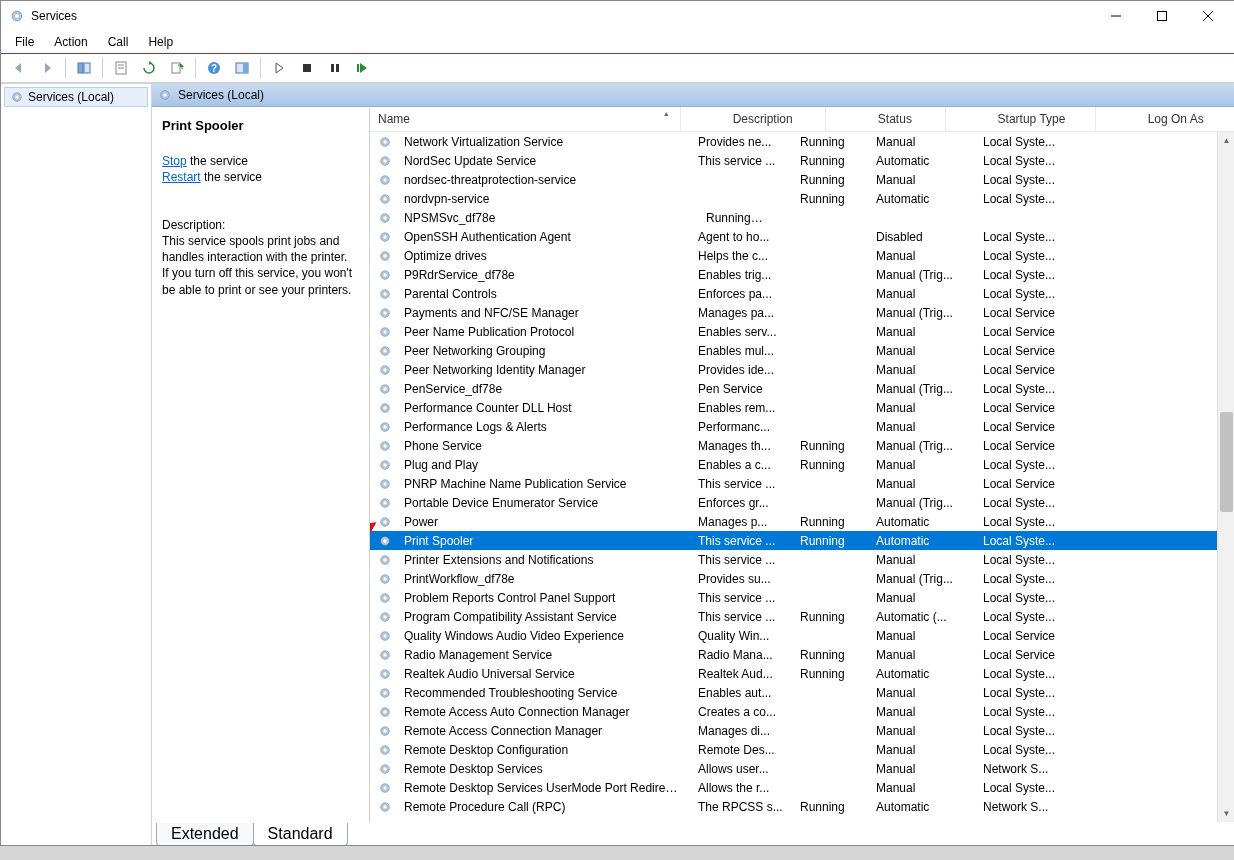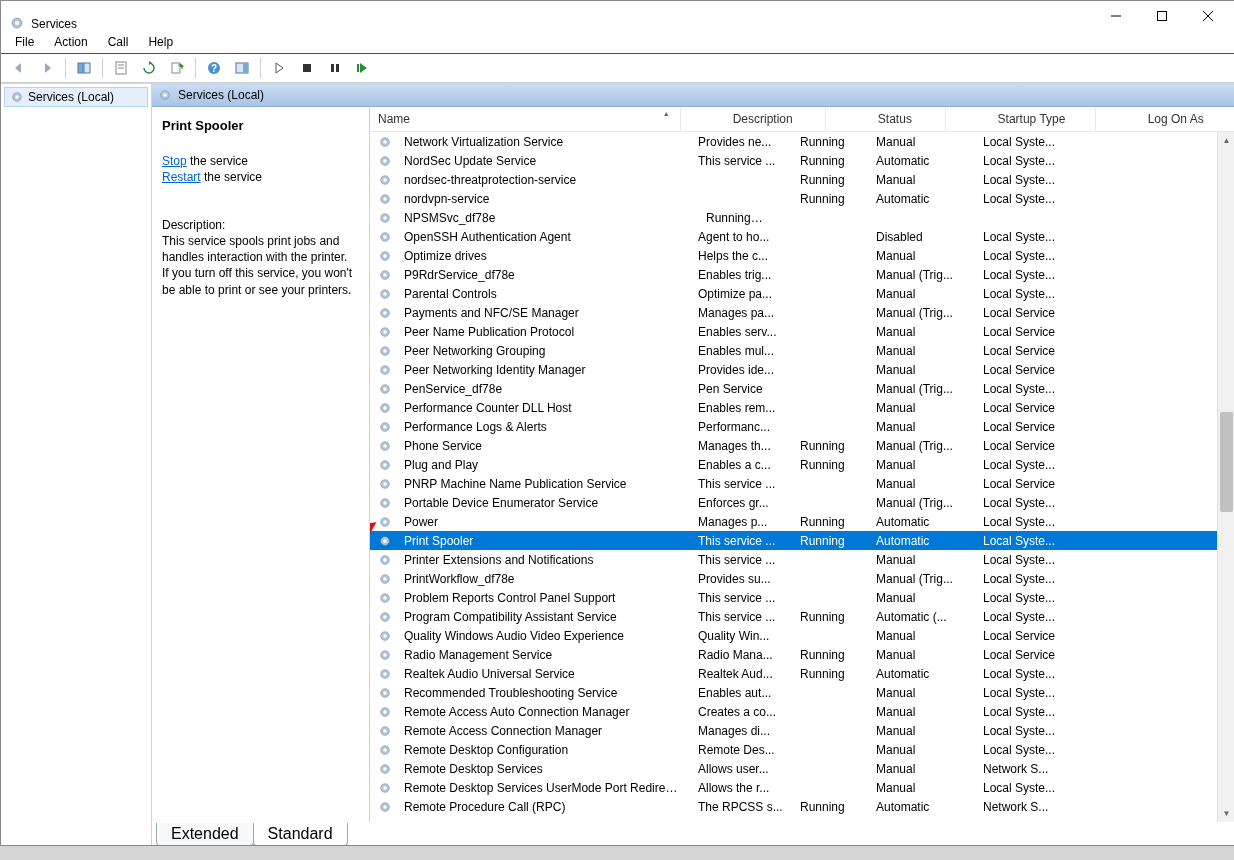--- a/index.html
+++ b/index.html
@@ -13,21 +13,21 @@
     --grid-line: #e5e8ec;
     --tab-active: #7ba7d7;
     --nav-head: #a7c4e7;
   }
   html,body { margin:0; padding:0; font-family: "Segoe UI", Tahoma, sans-serif; font-size:12px; background:#d6d6d6; }
   .window {
     width:1234px; height:844px; margin:0 auto; background:var(--win-bg);
     border:1px solid #888; display:flex; flex-direction:column; overflow:hidden;
   }
   
-  .titlebar { height:30px; display:flex; align-items:flex-end; padding:0 4px; background:#fff; }
+  .titlebar { height:30px; display:flex; align-items:center; padding:0 4px; background:#fff; }
   .title-icon { width:16px; height:16px; margin:0 6px 0 4px; }
   .title-text { flex:1; font-size:12px; }
   .win-controls { display:flex; height:100%; }
   .win-btn { width:46px; display:flex; align-items:center; justify-content:center; }
   
   .menubar { height:22px; display:flex; align-items:center; padding:0 4px; gap:0; border-bottom:1px solid #6d28d9; }
   .menubar .menu-item { padding:2px 10px; }
   
   .toolbar { height:28px; display:flex; align-items:center; padding:0 4px; border-bottom:1px solid var(--panel-border); gap:0; }
   .tb-btn { width:24px; height:24px; display:flex; align-items:center; justify-content:center; margin:0 1px; border:1px solid transparent; border-radius:2px; }
@@ -365,21 +365,21 @@
                 <span class="cell cell-logon">Local Syste...</span>
               </div>
               <div class="row">
                 <span class="svc-icon">
                   <svg width="14" height="14" viewBox="0 0 16 16">
                     <circle cx="8" cy="8" r="5" fill="#b1c4d8" stroke="#5a7a9a" stroke-width=".5"></circle>
                     <circle cx="8" cy="8" r="2" fill="#fff"></circle>
                   </svg>
                 </span>
                 <span class="cell cell-name">Parental Controls</span>
-                <span class="cell cell-desc">Optimize pa...</span>
+                <span class="cell cell-desc">Enforces pa...</span>
                 <span class="cell cell-status"></span>
                 <span class="cell cell-start">Manual</span>
                 <span class="cell cell-logon">Local Syste...</span>
               </div>
               <div class="row">
                 <span class="svc-icon">
                   <svg width="14" height="14" viewBox="0 0 16 16">
                     <circle cx="8" cy="8" r="5" fill="#b1c4d8" stroke="#5a7a9a" stroke-width=".5"></circle>
                     <circle cx="8" cy="8" r="2" fill="#fff"></circle>
                   </svg>

